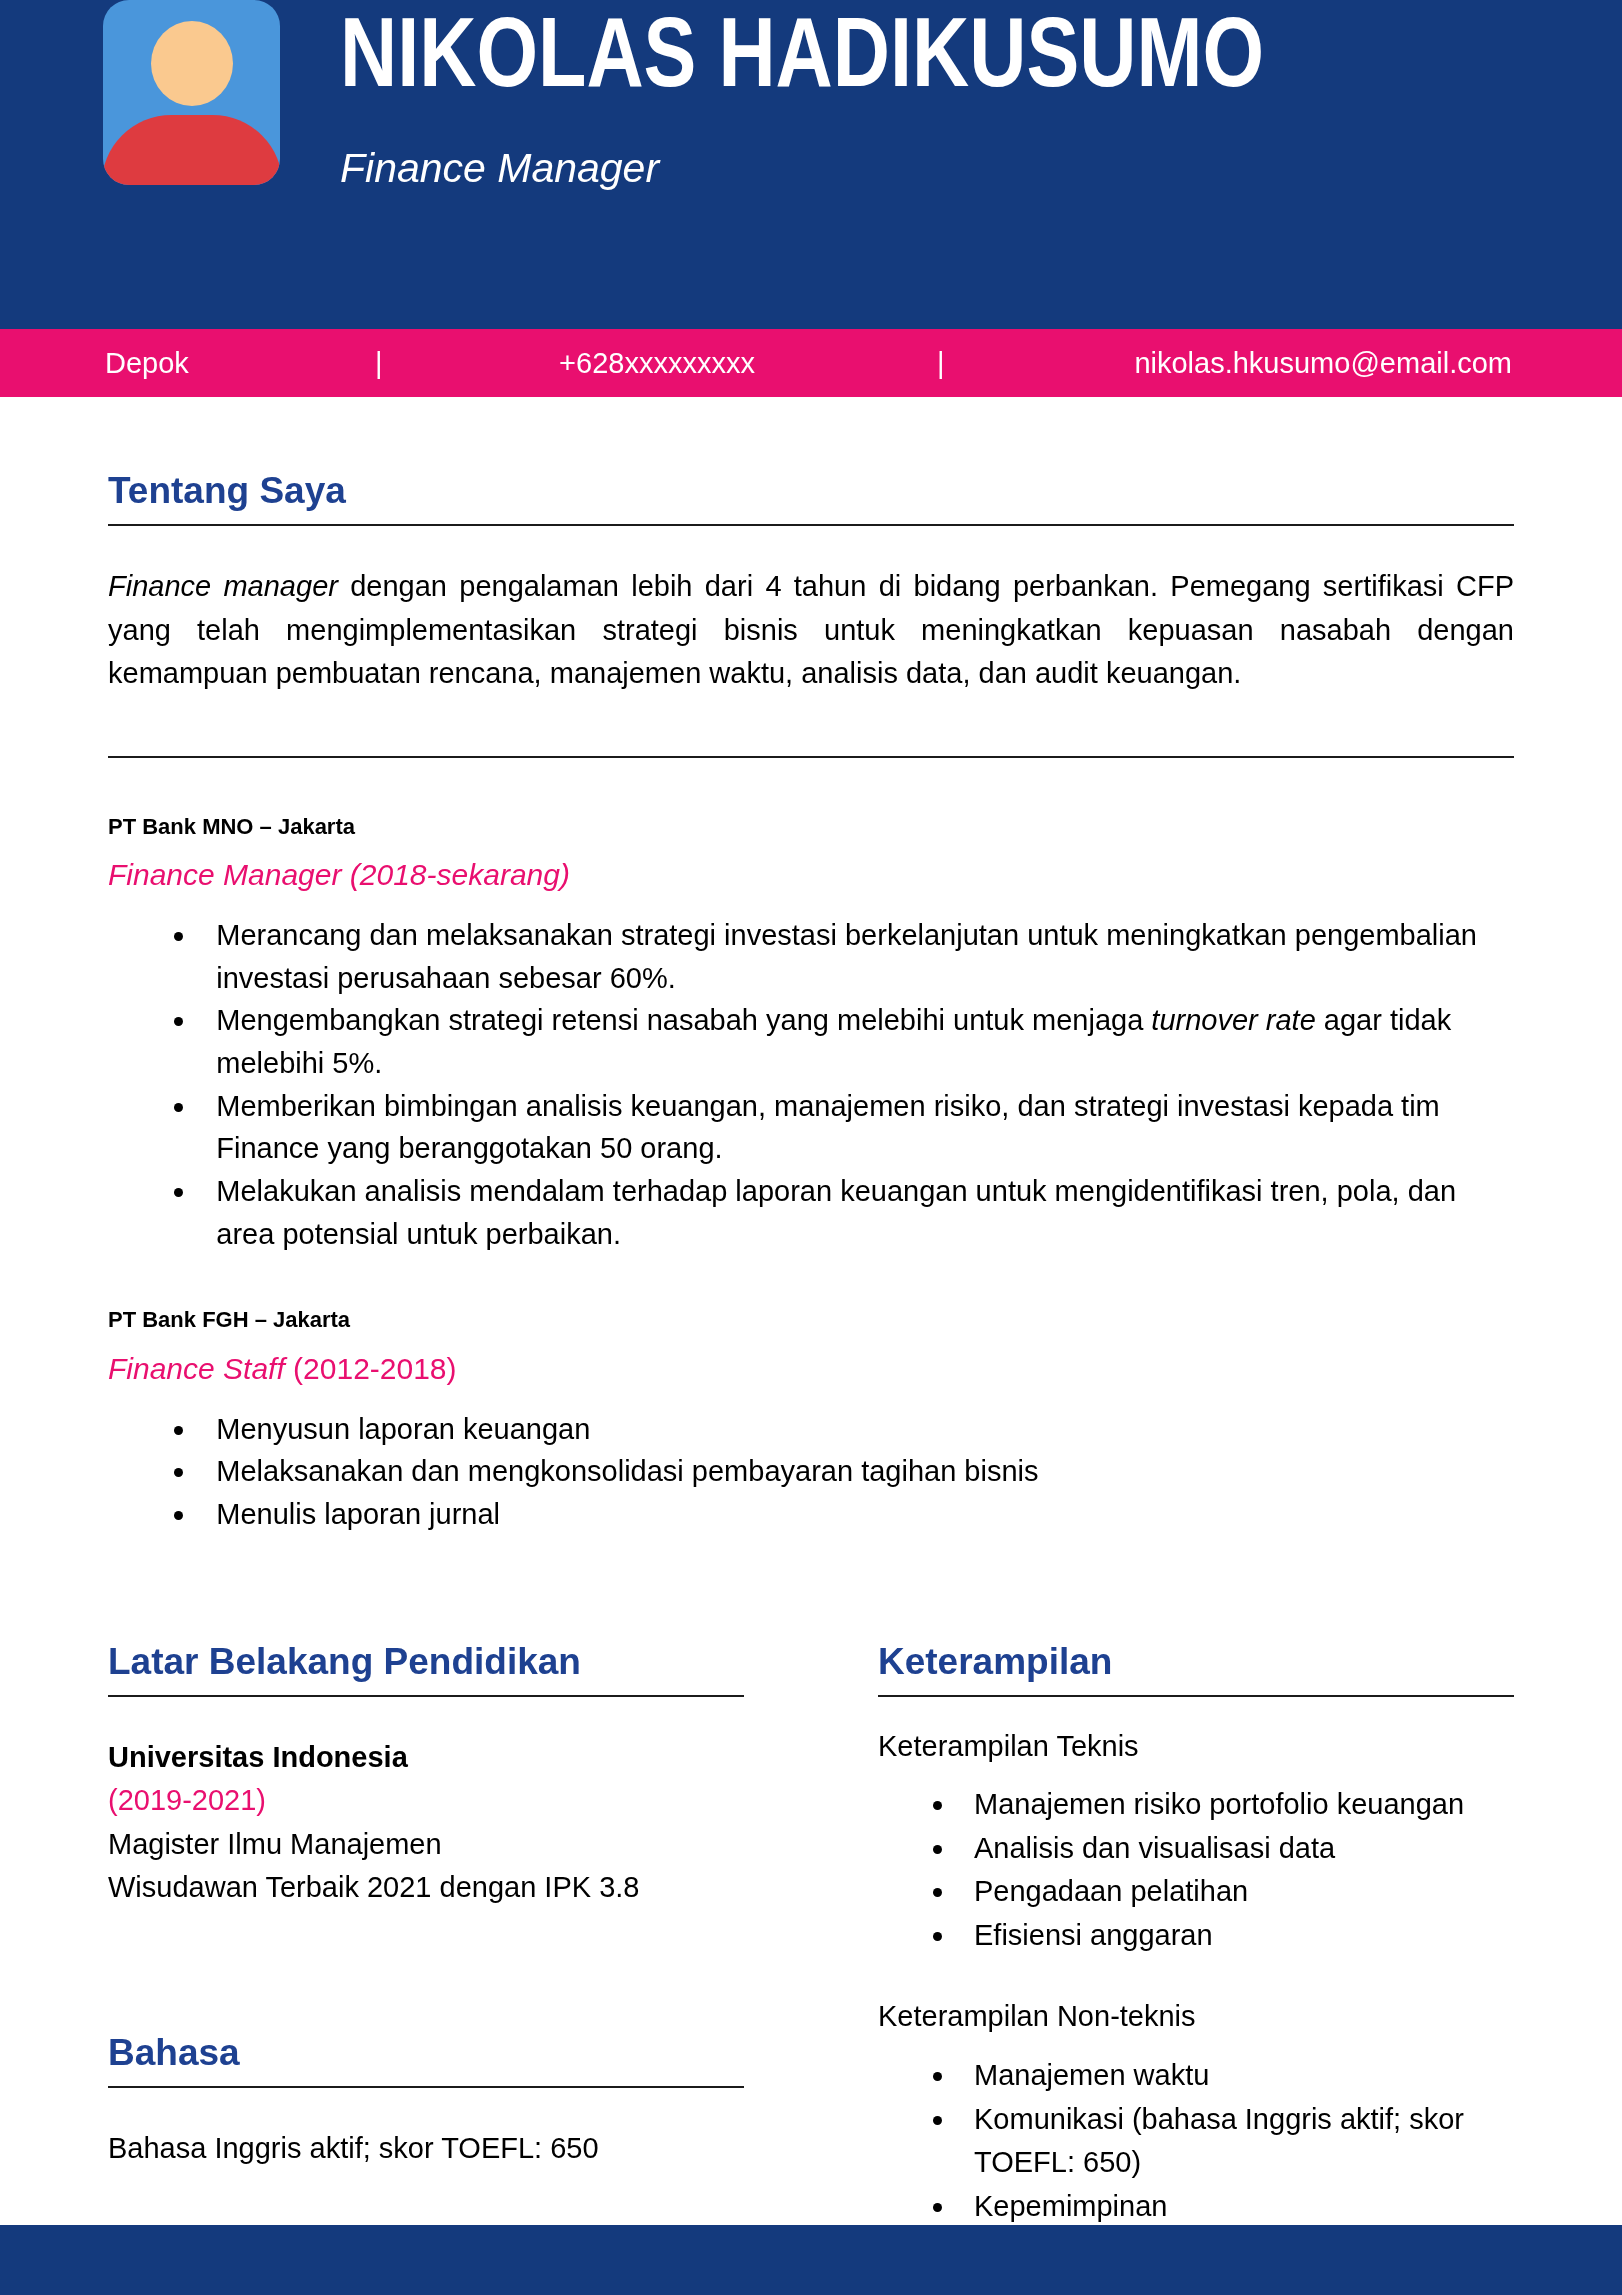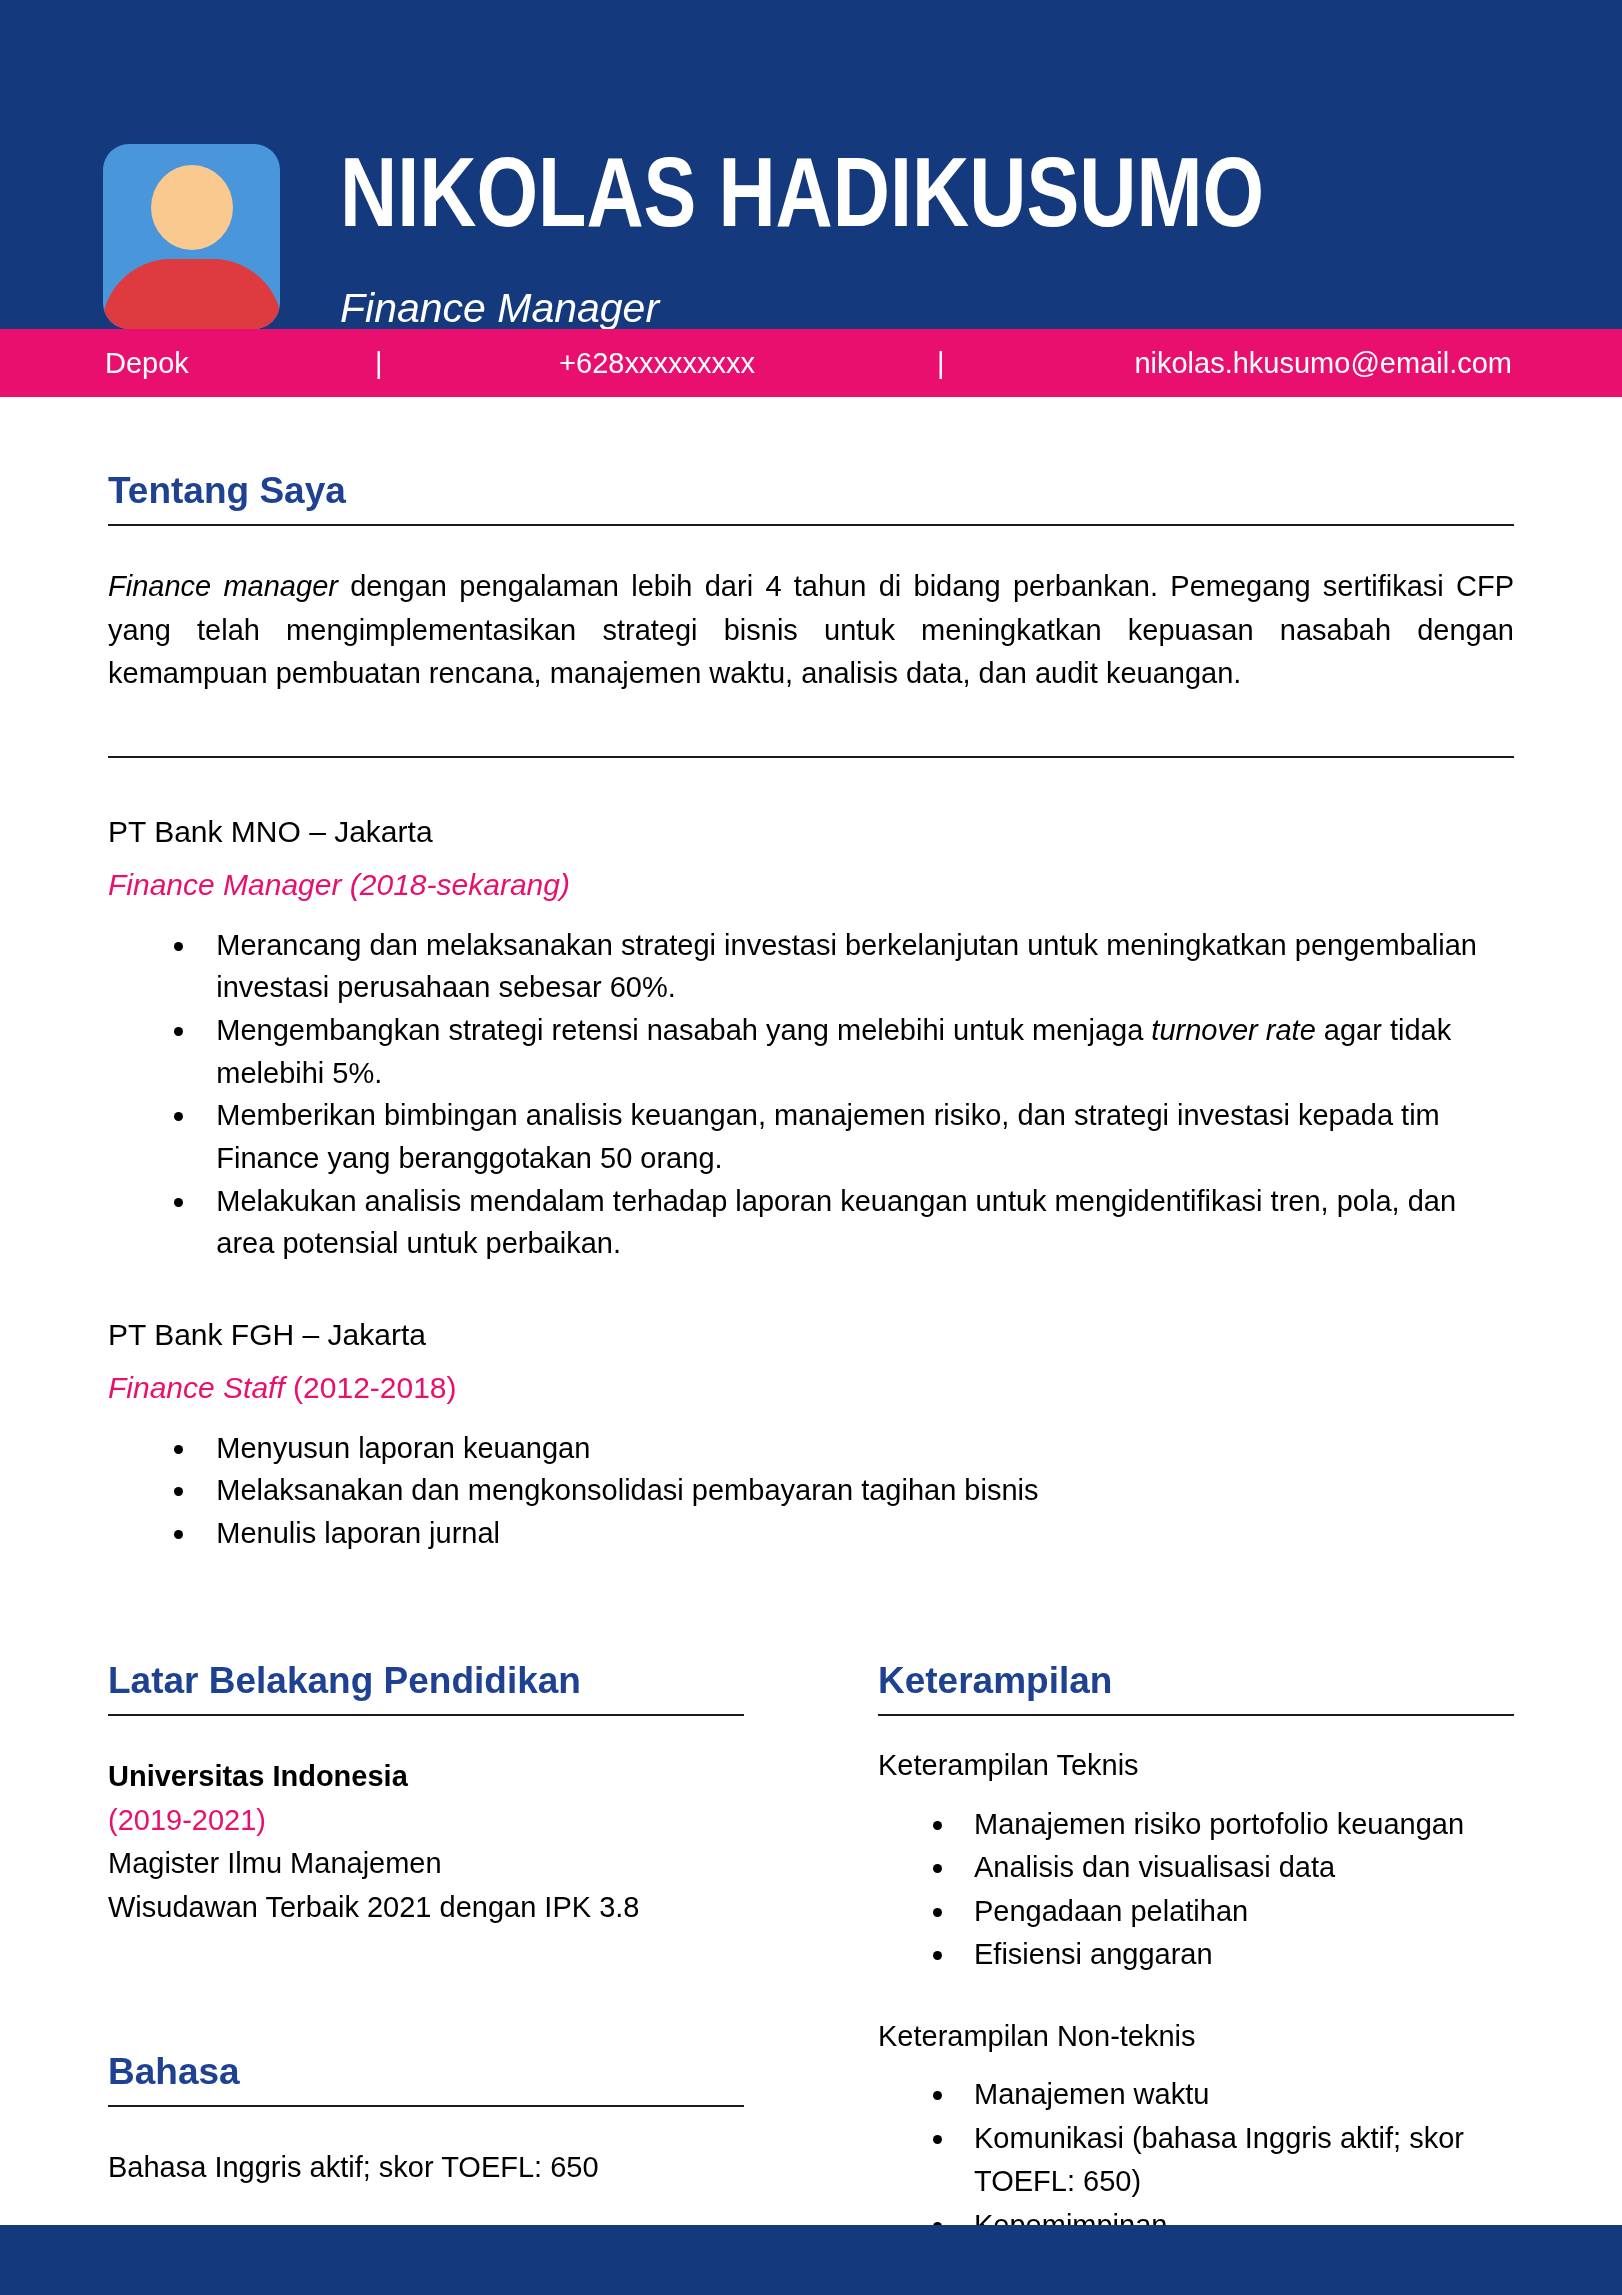--- a/index.html
+++ b/index.html
@@ -22,21 +22,21 @@
     background:#ffffff;
     overflow:hidden;
     color:var(--ink);
     font-size:29px;
     line-height:1.45;
   }
   
   .hero{
     position:absolute;top:0;left:0;right:0;height:329px;
     background:var(--navy);
-    display:flex;align-items:flex-end;
+    display:flex;align-items:flex-start;
     padding-left:103px;
   }
   .avatar{
     width:177px;height:185px;flex:0 0 auto;
     background:var(--avatar_blue);
     border-radius:26px;
     position:relative;overflow:hidden;
   }
   .avatar-head{
     position:absolute;top:21px;left:50%;transform:translateX(-50%);
@@ -76,21 +76,21 @@
     color:var(--heading_blue);
     font-size:37px;line-height:1.15;font-weight:700;
   }
   .rule{border:0;border-top:2.6px solid var(--rule);margin:11.8px 0 0;}
   .about-text{margin-top:39px;text-align:justify;line-height:1.5;}
   .about-text i{font-style:italic;}
   
   .section-experience{margin-top:60px;}
   .job{margin-top:56px;}
   .job + .job{margin-top:52px;}
-  .company{font-size:30px;font-weight:400;line-height:1.2;}
+  .company{font-size:22px;font-weight:700;line-height:1.2;}
   .job-title{margin-top:17px;font-size:30px;color:var(--pink);line-height:1.2;}
   .job-title i{font-style:italic;}
   ul.bullets{margin-top:21px;list-style:disc;padding-left:90px;}
   ul.bullets li{padding-left:18.3px;line-height:1.47;}
   ul.bullets li i{font-style:italic;}
   
   .columns{
     margin-top:105px;
     display:grid;grid-template-columns:1fr 1fr;column-gap:134px;
     align-items:start;

